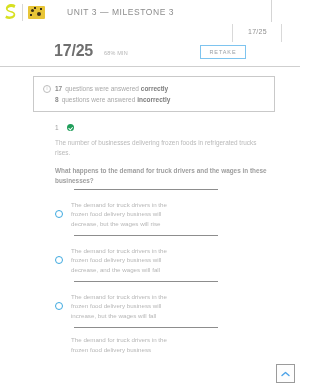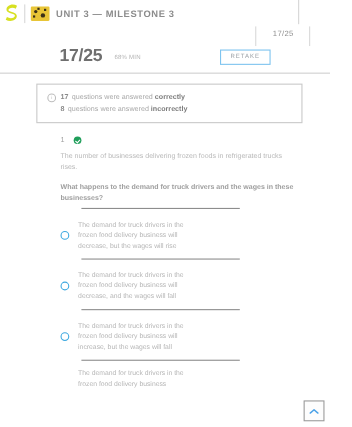--- a/index.html
+++ b/index.html
@@ -56,23 +56,23 @@
   }
   .bi1 { left: 3px;  top: 3px; width: 3px; height: 3px; border-radius: 50%; }
   .bi2 { left: 9px;  top: 6px; width: 4px; height: 4px; border-radius: 50%; }
   .bi3 { left: 6px;  top: 1px; width: 2px; height: 2px; }
   .bi4 { left: 12px; top: 2px; width: 2px; height: 2px; }
   .bi5 { left: 2px;  top: 8px; width: 2px; height: 2px; }
   .unit-title {
     font-size: 8.5px;
     letter-spacing: 0.55px;
     color: #8c8c8c;
-    margin-left: 6px;
+    margin-left: 22px;
     white-space: nowrap;
-    font-weight: 700;
+    font-weight: 400;
   }
   .topbar-right-div {
     position: absolute;
     right: 28px;
     top: 0px;
     width: 1px;
     height: 22px;
     background: #d5d5d5;
   }
 

